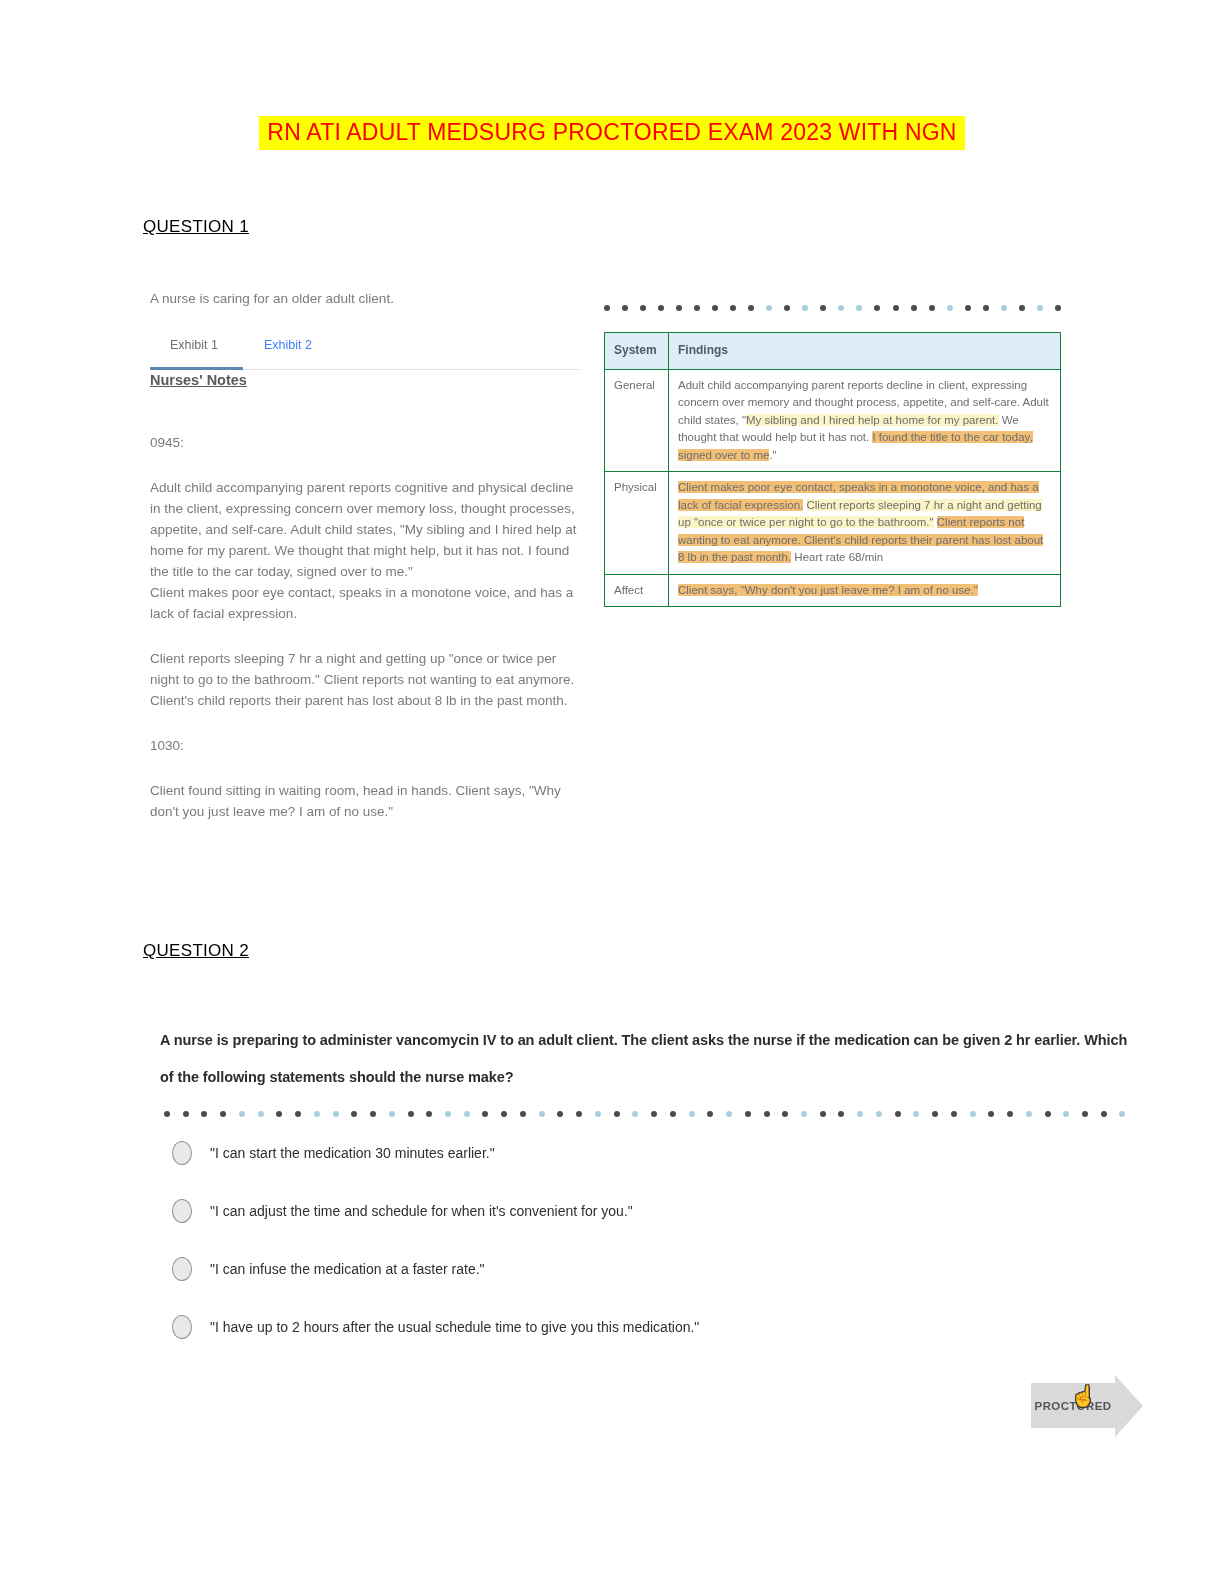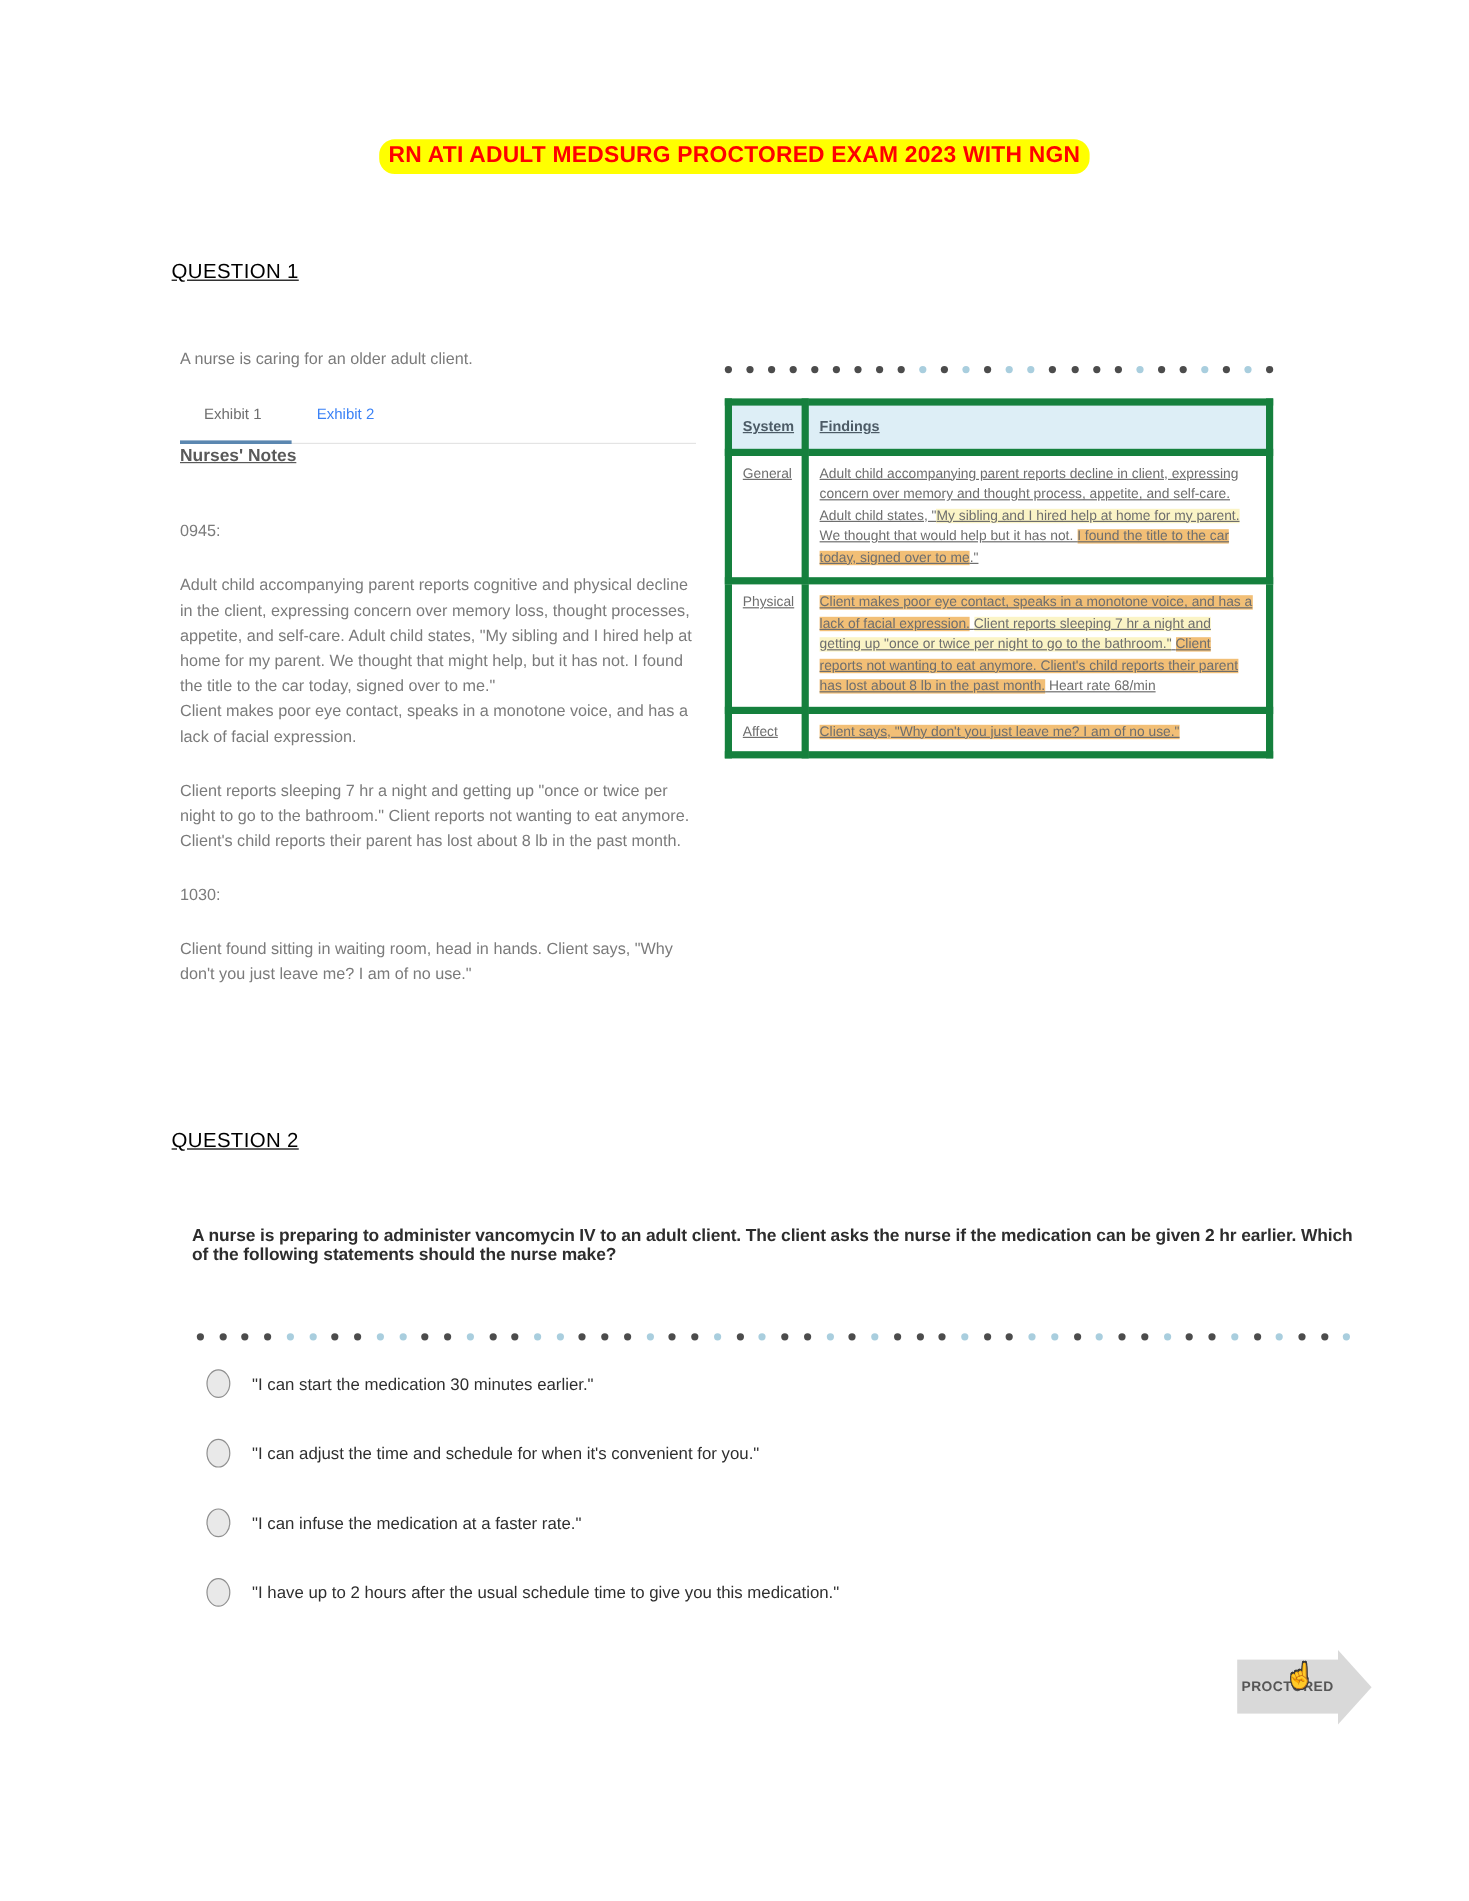--- a/index.html
+++ b/index.html
@@ -8,21 +8,21 @@
     width:1224px; height:1584px; position:relative;
     font-family:"Liberation Sans", sans-serif;
     -webkit-font-smoothing:antialiased;
   }
   .page { position:absolute; inset:0; overflow:hidden; }
 
   
   .title-row { position:absolute; top:116px; left:0; width:100%; text-align:center; }
   .doc-title {
     display:inline-block; background:var(--title-bg,#ffff00); color:var(--title-red,#fe0000);
-    font-weight:bold; font-size:19px; padding:3px 8px 4px; letter-spacing:0.2px;border-radius:13px;
+    font-weight:normal; font-size:23px; padding:3px 8px 4px; letter-spacing:0.2px;
   }
 
   
   .q-heading { position:absolute; left:143px; font-size:17px; color:#000000; letter-spacing:0.3px;text-decoration:underline; }
   #q1-heading { top:217px; }
   #q2-heading { top:941px; }
 
   
   .left-panel { position:absolute; left:150px; top:288px; width:430px; color:#7b7b7b; font-size:13.5px; line-height:21px; }
   .intro { margin-bottom:26px; }
@@ -39,29 +39,29 @@
 
   
   .right-panel { position:absolute; left:604px; top:287px; width:457px; }
   .instruction { font-weight:bold; color:#4e4e4e; font-size:13px; line-height:20px; }
   .dots-row { display:flex; justify-content:space-between; align-items:center; margin-top:18px; }
   .dot { width:6px; height:6px; border-radius:50%; flex:0 0 auto; }
   .dot-dark { background:#4c4c4c; }
   .dot-blue { background:var(--dot-blue,#a9cede); }
 
   .findings-table { margin-top:21px; border-collapse:collapse; width:100%; font-size:11.5px; color:#6e6e6e; table-layout:fixed; }
-  .findings-table th, .findings-table td { border:6px solid #15803d; padding:7px 9px; vertical-align:top; text-align:left; line-height:17.5px;text-decoration:underline; }
+  .findings-table th, .findings-table td { border:1px solid #15803d; padding:7px 9px; vertical-align:top; text-align:left; line-height:17.5px; }
   .findings-table th { background:var(--table-header-bg,#ddeef6); color:#4c5b66; font-weight:bold; font-size:12px; padding-top:9px; padding-bottom:9px; }
   th.sys-col, td.sys { width:64px; }
   .hl-orange { background:var(--hl-orange,#f2bf76); }
   .hl-yellow { background:var(--hl-yellow,#fbf4c6); }
   td.find span { cursor:pointer; }
 
   
-  .q2-stem { position:absolute; left:160px; top:1022px; width:978px; font-weight:bold; color:#2d2d2d; font-size:14.5px; line-height:16px; letter-spacing:-0.1px; }
+  .q2-stem { position:absolute; left:160px; top:1022px; width:978px; font-weight:bold; color:#2d2d2d; font-size:14.5px; line-height:37px; letter-spacing:-0.1px; }
   .q2-dots { position:absolute; left:164px; top:1093px; width:962px; }
   .options { position:absolute; left:172px; top:1141px; display:flex; flex-direction:column; gap:34px; }
   .option { display:flex; align-items:center; gap:18px; cursor:pointer; }
   .radio { width:20px; height:24px; border-radius:50%; background:#e9e9e9; border:1.5px solid #8f8f8f; flex:0 0 auto; }
   .option-label { font-size:14px; color:#2f2f2f; line-height:24px; }
 
   
   .continue { position:absolute; left:1031px; top:1383px; width:84px; height:45px; background:#d9d9d9; display:flex; align-items:center; justify-content:center; cursor:pointer; }
   .continue-arrow { position:absolute; left:84px; top:50%; transform:translateY(-50%); width:0; height:0;
     border-top:31px solid transparent; border-bottom:31px solid transparent; border-left:28px solid #d9d9d9; }

